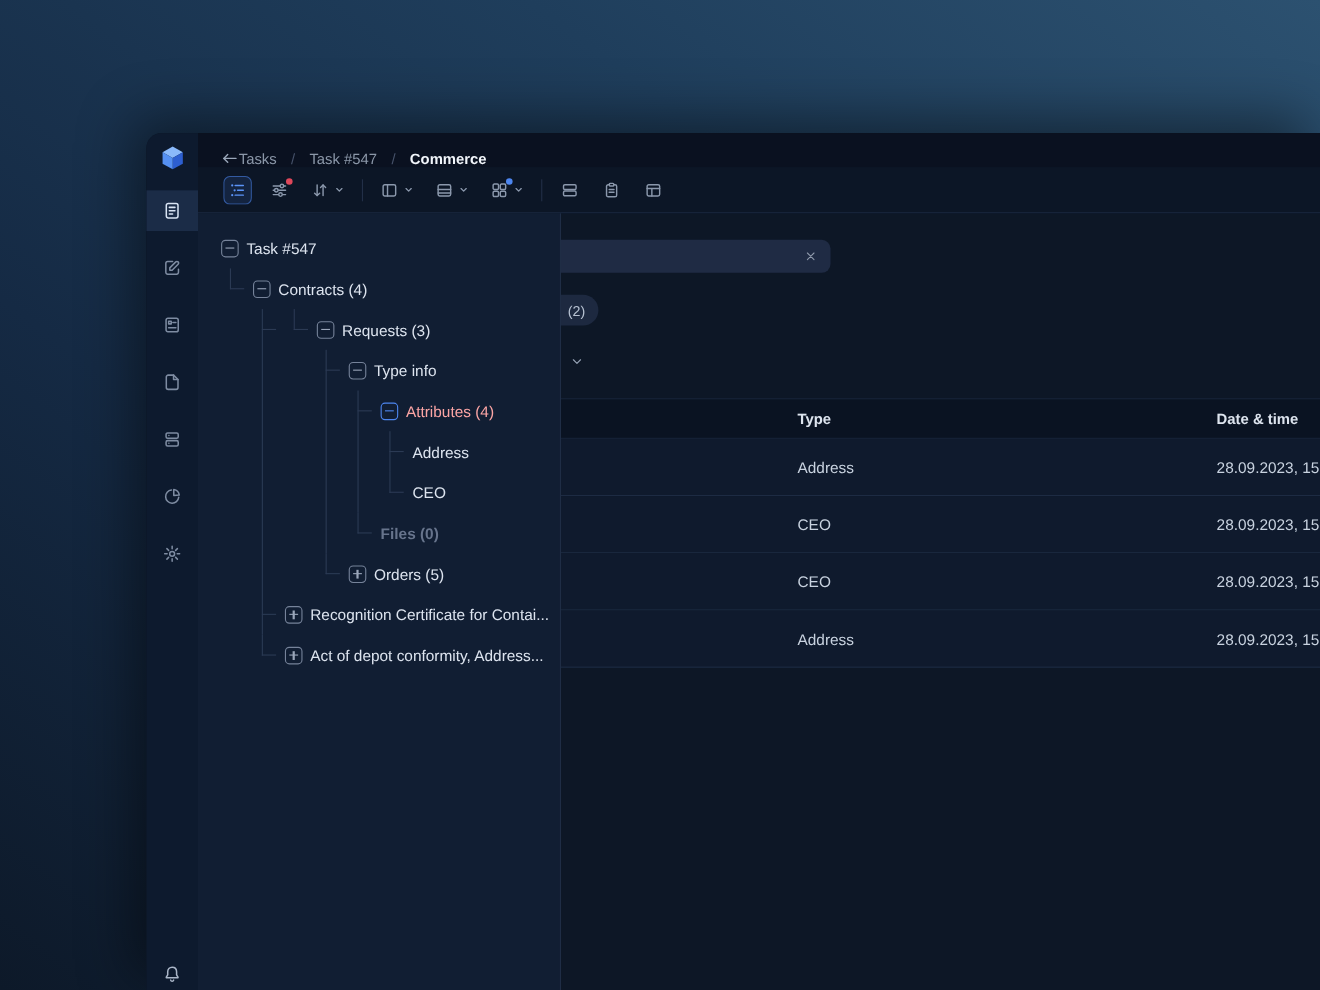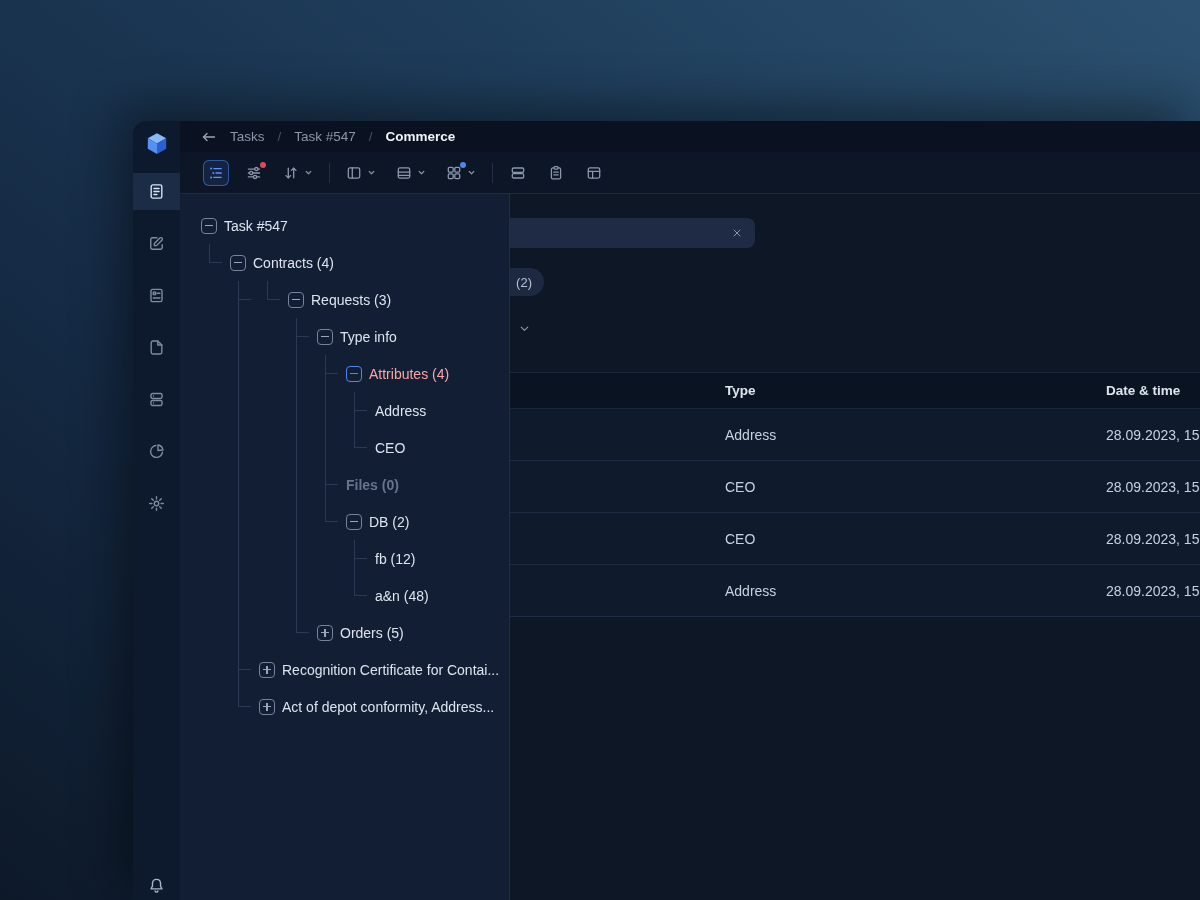--- a/index.html
+++ b/index.html
@@ -18,21 +18,21 @@
   .logo{margin:10px 0 12px;display:flex;cursor:pointer;background:none;border:none;padding:0;}
   .rail-nav{display:flex;flex-direction:column;align-items:center;width:100%;gap:15px;margin-top:4px;}
   .rail-btn{width:100%;height:37px;display:flex;align-items:center;justify-content:center;
     color:#7e8ca2;cursor:pointer;background:none;border:none;padding:0;}
   .rail-btn.active{background:#1b2c47;color:#d9e4f4;}
   .rail-bell{margin-top:auto;margin-bottom:6px;color:#aab6c8;cursor:pointer;background:none;border:none;display:flex;padding:0;}
 
   .main-col{flex:1;display:flex;flex-direction:column;min-width:0;}
 
   
-  .crumbbar{height:31px;background:#0a1120;display:flex;align-items:center;gap:13px;
+  .crumbbar{height:31px;background:#0a1120;display:flex;align-items:flex-end;
     padding-left:21px;font-size:13.5px;flex:none;}
   .back-btn{color:#9aa7b9;display:flex;background:none;border:none;cursor:pointer;padding:0;}
   .crumb{color:#8b97a8;cursor:pointer;}
   .crumb.current{color:#f1f5fa;font-weight:700;cursor:default;}
   .crumb-sep{color:#46526a;}
 
   
   .toolbar{height:42px;background:#0c1626;border-bottom:1px solid #1c2a42;display:flex;
     align-items:center;padding-left:23px;color:#8b98ac;flex:none;}
   .tb-group{display:flex;align-items:center;gap:12px;}
@@ -67,21 +67,21 @@
 
   
   .content{flex:1;position:relative;overflow:hidden;background:#0d1726;min-width:0;}
   .search{position:absolute;top:24px;left:-44px;width:289px;height:30px;background:#1f2b44;
     border-radius:8px;display:flex;align-items:center;justify-content:flex-end;padding-right:10px;cursor:text;}
   .clear{background:none;border:none;color:#8e99ab;display:flex;cursor:pointer;padding:2px;}
   .chip{position:absolute;top:74px;left:-51px;width:85px;height:28px;border-radius:14px;background:#1d2940;
     display:flex;align-items:center;justify-content:flex-end;padding-right:12px;color:#b6c1d1;font-size:13px;cursor:pointer;}
   .sec-caret{position:absolute;top:128px;left:8px;color:#94a1b3;background:none;border:none;display:flex;cursor:pointer;padding:0;}
 
-  .tbl{position:absolute;top:178px;left:0;right:0;}
+  .tbl{position:absolute;top:168px;left:0;right:0;}
   .tbl-head{display:flex;align-items:center;height:37px;background:#0a1322;
     border-top:1px solid #18253a;border-bottom:1px solid #18253a;
     font-size:13.5px;font-weight:700;color:#dde4ee;}
   .c1{width:215px;flex:none;}
   .c2{width:381px;flex:none;white-space:nowrap;}
   .c3{flex:1;min-width:0;white-space:nowrap;}
   .tbl-row{display:flex;align-items:center;height:52px;background:#0f1a2d;
     border-bottom:1px solid #1d2b43;font-size:14px;color:#c8d2df;cursor:pointer;}
 
   .ic{display:flex;align-items:center;justify-content:center;}
@@ -353,38 +353,20 @@
                                         <span class="lab">CEO</span>
                                       </div>
                                     </div>
                                   </div>
                                 </div>
                                 <div class="node">
                                   <div class="row">
                                     <span class="lab muted">Files (0)</span>
                                   </div>
                                 </div>
-                                <div class="node">
-                                  <div class="row">
-                                    <span class="tog minus"></span>
-                                    <span class="lab">DB (2)</span>
-                                  </div>
-                                  <div class="kids">
-                                    <div class="node">
-                                      <div class="row">
-                                        <span class="lab">fb (12)</span>
-                                      </div>
-                                    </div>
-                                    <div class="node">
-                                      <div class="row">
-                                        <span class="lab">a&amp;n (48)</span>
-                                      </div>
-                                    </div>
-                                  </div>
-                                </div>
                               </div>
                             </div>
                             <div class="node">
                               <div class="row">
                                 <span class="tog plus"></span>
                                 <span class="lab">Orders (5)</span>
                               </div>
                             </div>
                           </div>
                         </div>

